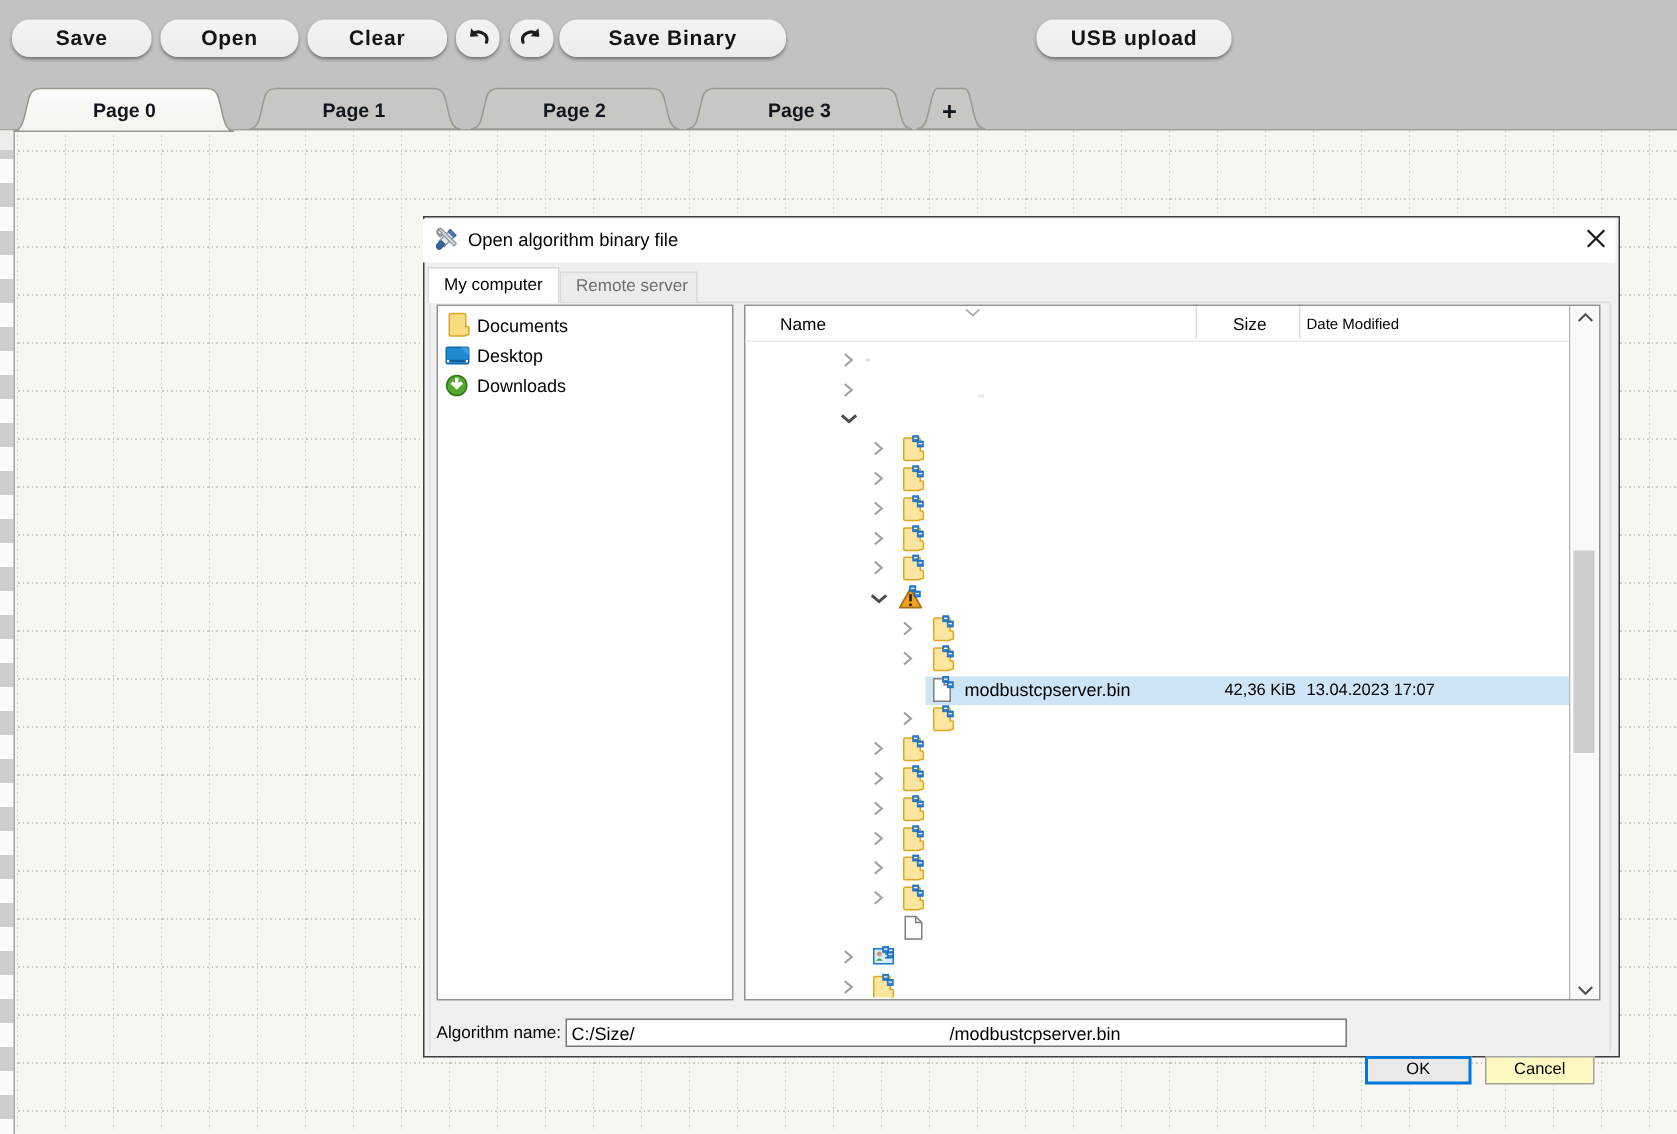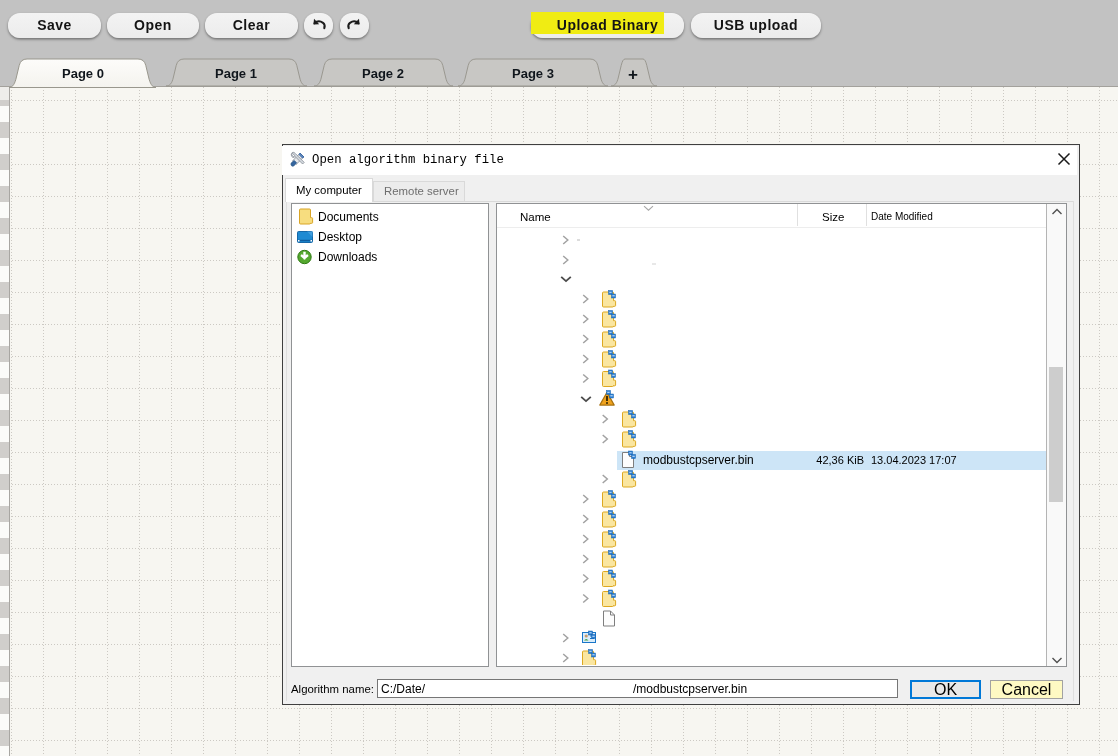--- a/index.html
+++ b/index.html
@@ -15,42 +15,39 @@
   #canvas{position:absolute;left:0;top:86px;width:1118px;height:670px;background:#f7f6f1;border-top:1px solid #a3a19c;}
   #lstrip{position:absolute;left:0;top:100px;width:9px;height:656px;
      background:repeating-linear-gradient(to bottom,#d0cecb 0 6px,#fbfbf9 6px 22px,#d0cecb 22px 32px);
      border-right:1px solid #a8a6a2;}
   #lstriptop{position:absolute;left:0;top:87px;width:9px;height:13px;background:#eeedea;border-right:1px solid #a8a6a2;}
   
   #dlg{position:absolute;left:282px;top:144px;width:796px;height:559px;
        background:#f0f0f0;border:1.5px solid #3f3f3f;}
   #dlgtitle{position:absolute;left:282px;top:145.5px;width:795px;height:29px;background:#ffffff;}
   .pane{position:absolute;background:#fff;border:1px solid #909294;}
-  .t12{font-size:16px;color:#000;}
+  .t12{font-size:11px;color:#000;margin-top:24px;}
   .row-label{position:absolute;font-size:12px;color:#000;white-space:nowrap;}
 </style>
 </head>
 <body>
 <div id="page">
 
   <div class="tb" style="left:8px;width:93px;">Save</div>
   <div class="tb" style="left:107px;width:92px;">Open</div>
   <div class="tb" style="left:205px;width:93px;">Clear</div>
   <div class="tb" style="left:304px;width:29px;"><svg width="29" height="25" viewBox="0 0 29 25">
         <path d="M10.5 10.2 Q14.5 6.5 19 9.8 Q21.5 11.8 20.3 15.2" fill="none" stroke="#1c1c1c" stroke-width="2.1" stroke-linecap="round"></path>
         <path d="M10 5.8 L9.5 11.5 L15.2 11.2 Z" fill="#1c1c1c"></path>
       </svg></div>
   <div class="tb" style="left:340px;width:29px;"><svg width="29" height="25" viewBox="0 0 29 25">
         <path d="M18.5 10.2 Q14.5 6.5 10 9.8 Q7.5 11.8 8.7 15.2" fill="none" stroke="#1c1c1c" stroke-width="2.1" stroke-linecap="round"></path>
         <path d="M19 5.8 L19.5 11.5 L13.8 11.2 Z" fill="#1c1c1c"></path>
       </svg></div>
-  <div class="tb" style="left:531px;width:153px;">
-      <div style="position:absolute;left:0px;top:-1.5px;width:133px;height:22.5px;background:#f0ec13;"></div>
-      <div style="position:relative;">Upload Binary</div>
-    </div>
+  <div class="tb" style="left:373px;width:151px;">Save Binary</div>
   <div class="tb" style="left:691px;width:130px;">USB upload</div>
 
   <div id="canvas"></div>
   <svg class="abs" style="left:0;top:87px;" width="1118" height="669" viewBox="0 0 1118 669" shape-rendering="crispEdges">
     <g stroke="#ccc9c3" stroke-width="1" stroke-dasharray="1,2">
 
       <line x1="11.5" y1="0" x2="11.5" y2="669"></line>
       <line x1="43.5" y1="0" x2="43.5" y2="669"></line>
       <line x1="75.5" y1="0" x2="75.5" y2="669"></line>
       <line x1="107.5" y1="0" x2="107.5" y2="669"></line>
@@ -136,21 +133,21 @@
 
   <div id="dlg"></div>
   <div id="dlgtitle"></div>
 
   <svg class="abs" style="left:290px;top:151px;" width="16" height="16" viewBox="0 0 16 16">
     <path d="M10.2 2.2 L13.8 5.8 L6.2 13.4 L2.6 9.8 Z" fill="#e8eaed" stroke="#90959c" stroke-width=".9"></path>
     <path d="M2.2 1.6 C1 2.8 1 4.6 2.2 5.8 L3.4 7 L5 5.4 L6.4 6.8 L12.6 13 L14.2 11.4 L8 5.2 L6.6 3.8 L5.4 2.6 C4.4 1.4 3.2 1 2.2 1.6 Z M2.6 2.4 L4.6 4.4 L3.4 5.6 L1.9 4.1 C1.6 3.2 2 2.6 2.6 2.4 Z" fill="#d3d8de" stroke="#878d96" stroke-width=".8" fill-rule="evenodd"></path>
     <path d="M10 2 L14 6 L12.4 7 L9 3.6 Z" fill="#5b86bd" stroke="#31609e" stroke-width=".8"></path>
     <path d="M1.2 12 L4.2 9.4 L6.6 11.8 L4 14.8 Q2.4 15.6 1.6 14.8 Q.6 13.8 1.2 12 Z" fill="#34659f" stroke="#27517f" stroke-width=".7"></path>
   </svg>
-  <div class="abs" style="left:312px;top:146px;height:28px;line-height:28px;font-size:12.3px;color:#000;font-family:Liberation Mono, monospace;">Open algorithm binary file</div>
+  <div class="abs" style="left:312px;top:146px;height:28px;line-height:28px;font-size:12.3px;color:#000;">Open algorithm binary file</div>
   <svg class="abs" style="left:1057px;top:152px;" width="14" height="14" viewBox="0 0 14 14">
     <path d="M1.5 1.5 L12.5 12.5 M12.5 1.5 L1.5 12.5" stroke="#1a1a1a" stroke-width="1.5"></path>
   </svg>
 
   <div class="abs" style="left:286px;top:200.5px;width:787px;height:1px;background:#d9d9d9;"></div>
   <div class="abs" style="left:285.5px;top:201px;width:1px;height:500px;background:#dedede;"></div>
   <div class="abs" style="left:1073px;top:201px;width:1px;height:500px;background:#dedede;"></div>
   <div class="abs" style="left:373px;top:180.5px;width:92px;height:20px;background:#ececec;border:1px solid #d9d9d9;border-bottom:none;box-sizing:border-box;"></div>
   <div class="abs" style="left:384px;top:184.5px;font-size:11.4px;color:#6e6e6e;">Remote server</div>
   <div class="abs" style="left:285px;top:178px;width:88px;height:24px;background:#ffffff;border:1px solid #d9d9d9;border-bottom:none;box-sizing:border-box;"></div>
@@ -293,17 +290,17 @@
   <div class="abs" style="left:1048.5px;top:367px;width:14px;height:135px;background:#cdcdcd;"></div>
   <svg class="abs" style="left:1051px;top:207px;" width="12" height="10" viewBox="0 0 12 10">
       <path d="M1.5 7 L6 2.5 L10.5 7" fill="none" stroke="#505050" stroke-width="1.4"></path>
     </svg>
   <svg class="abs" style="left:1051px;top:655px;" width="12" height="10" viewBox="0 0 12 10">
       <path d="M1.5 3 L6 7.5 L10.5 3" fill="none" stroke="#505050" stroke-width="1.4"></path>
     </svg>
 
   <div class="row-label" style="left:291px;top:682.5px;font-size:11.4px;">Algorithm name:</div>
   <div class="abs" style="left:377px;top:678.5px;width:521px;height:19px;background:#fff;border:1px solid #767676;box-sizing:border-box;"></div>
-  <div class="row-label" style="left:381px;top:682px;">C:/Date/</div>
+  <div class="row-label" style="left:381px;top:682px;">C:/Size/</div>
   <div class="row-label" style="left:633px;top:682px;">/modbustcpserver.bin</div>
   <div class="abs t12" style="left:910px;top:679.5px;width:71px;height:19px;background:#e9e9e9;border:2px solid #0078d7;box-sizing:border-box;text-align:center;line-height:15px;">OK</div>
   <div class="abs t12" style="left:990px;top:679.5px;width:73px;height:19px;background:#fef9c3;border:1px solid #a2a2a2;box-sizing:border-box;text-align:center;line-height:17px;">Cancel</div>
 </div>
 
 </body></html>

